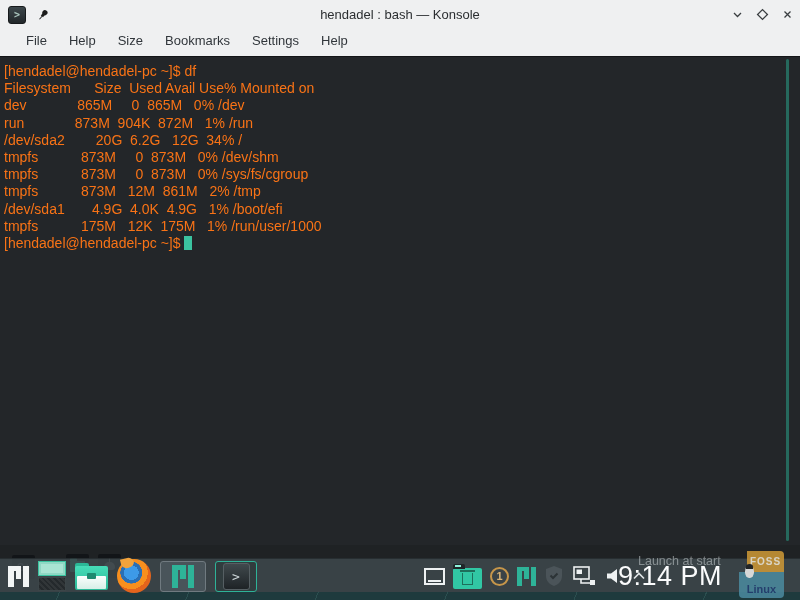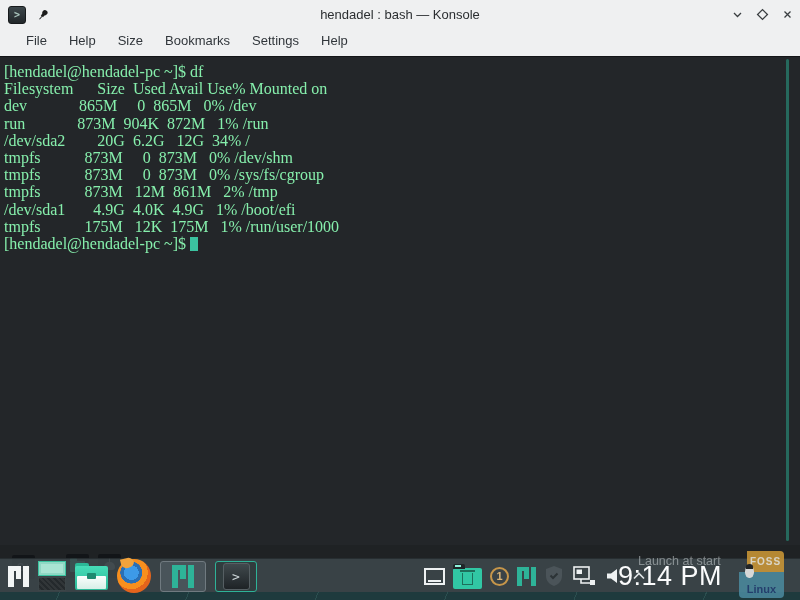--- a/index.html
+++ b/index.html
@@ -17,22 +17,22 @@
   .pin { margin-left:10px; width:14px; height:14px; }
   .title-text { position:absolute; left:0; right:0; text-align:center; font-size:13px; color:#2b2e31; }
   .win-controls { position:absolute; right:6px; top:0; height:29px; display:flex; align-items:center; gap:11px; }
   .win-btn { width:14px; height:14px; display:flex; align-items:center; justify-content:center; cursor:default; }
 
   .menubar { height:28px; background:#eff0f1; display:flex; align-items:flex-start; padding-left:15px;
              border-bottom:1px solid #131517; }
   .menu-item { font-size:13px; color:#31363b; padding:4px 11px; }
 
   .terminal { position:relative; height:487px; padding:6px 0 0 4px;
-              font-family:Liberation Serif, serif; font-size:16px; line-height:17.2px;
-              color:#86efac; background:#232629; }
+              font-family:Liberation Sans, sans-serif; font-size:14px; line-height:17.2px;
+              color:#f97316; background:#232629; }
   .term-line { white-space:pre; }
   .cursor { display:inline-block; width:8px; height:14px; background:#3bc3a0; vertical-align:-2px; }
   .scrollbar { position:absolute; top:2px; right:11px; width:3px; height:482px; background:#26695d; border-radius:2px; }
 
   
   .bottom { position:absolute; top:545px; left:0; width:800px; height:55px;
             background:linear-gradient(180deg,#1f2224 0px,#1f2224 13px,#222a2c 13px,#222a2c 47px,#1e3a3d 47px,#1e3a3d 55px); }
   .wallpaper-lines { position:absolute; left:0; top:46px; width:800px; height:9px;
             background:repeating-linear-gradient(112deg, transparent 0 55px, rgba(120,205,190,.14) 55px 56px, transparent 56px 120px); }
 

